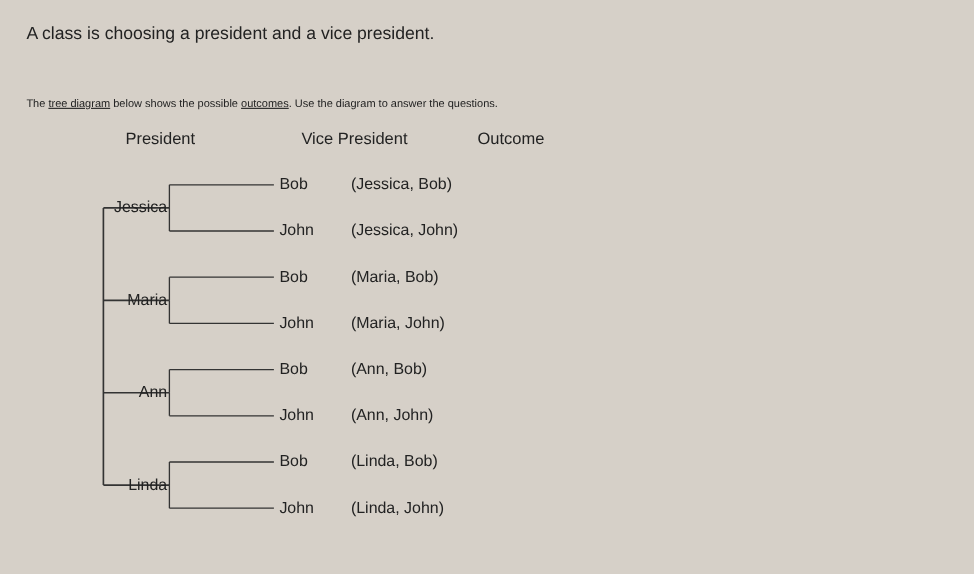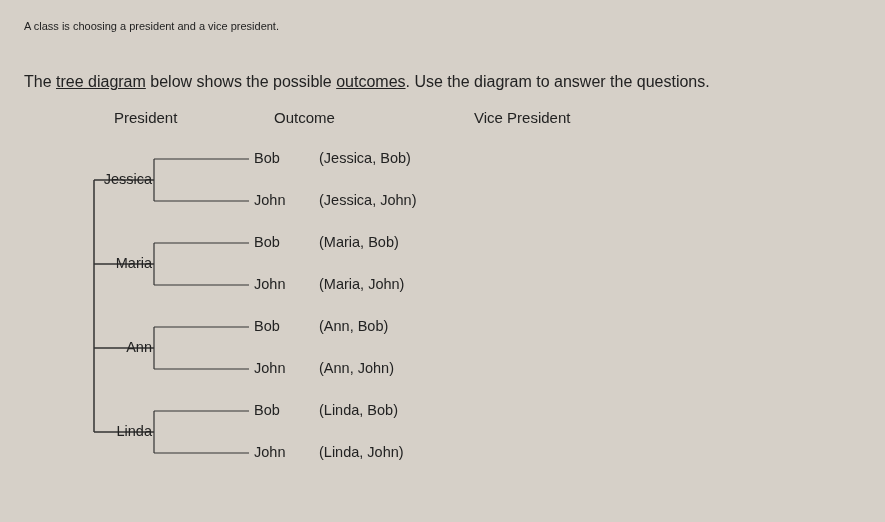--- a/index.html
+++ b/index.html
@@ -7,25 +7,25 @@
       width: 885px;
       min-height: 522px;
       background: #d6d0c8;
       font-family: Arial, sans-serif;
       font-size: 15px;
       color: #222;
       padding: 18px 24px;
     }
     .intro-text {
       margin-bottom: 10px;
-      font-size: 11px;
+      font-size: 16px;
       line-height: 1.6;
     }
     .tree-diagram-text {
-      font-size: 16px;
+      font-size: 10px;
       margin-bottom: 18px;
     }
     .underline-link {
       text-decoration: underline;
       color: inherit;
     }
     .diagram-area {
       display: flex;
       flex-direction: column;
       padding-left: 30px;
@@ -54,22 +54,22 @@
   </p>
   <p class="tree-diagram-text">
     <span>The </span><span class="underline-link">tree diagram</span><span> below shows the possible </span><span class="underline-link">outcomes</span><span>. Use the diagram to answer the questions.</span>
   </p>
 </div>
 
 <div class="diagram-area">
 
   <div class="column-headers">
     <div class="col-header col-president">President</div>
+    <div class="col-header col-vp">Vice President</div>
     <div class="col-header col-outcome">Outcome</div>
-    <div class="col-header col-vp">Vice President</div>
   </div>
 
   <div style="display:flex; align-items: flex-start; padding-left: 10px;">
 
     <svg width="320" height="340" style="overflow:visible; flex-shrink:0;">
 
       <line x1="30" y1="42" x2="30" y2="294" stroke="#333" stroke-width="1.5"></line>
 
       <line x1="30" y1="42" x2="90" y2="42" stroke="#333" stroke-width="1.5"></line>
 

